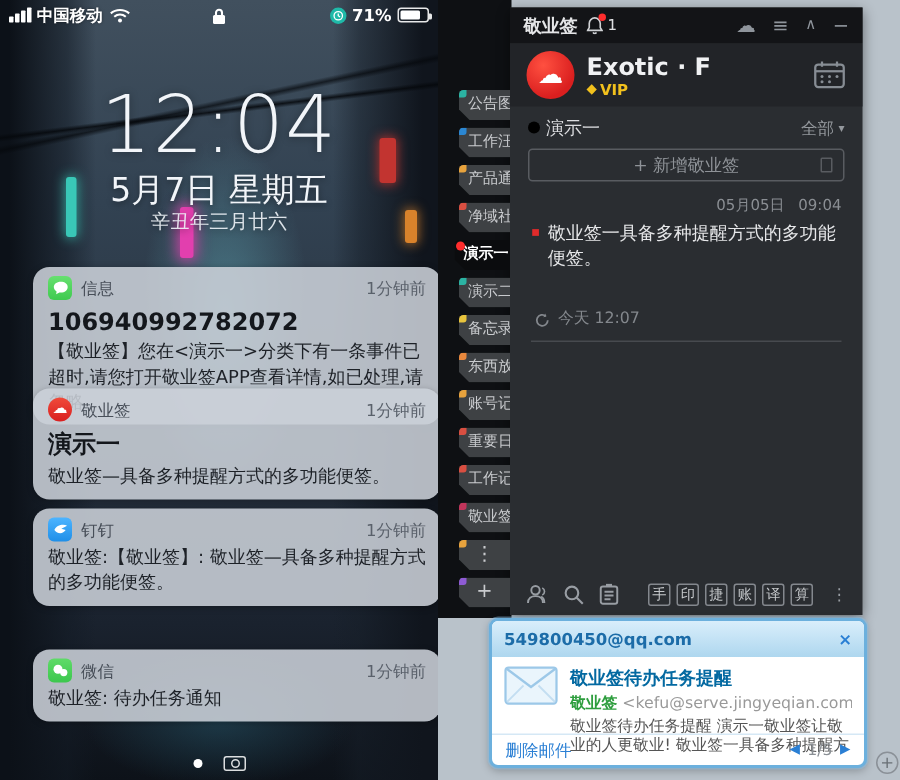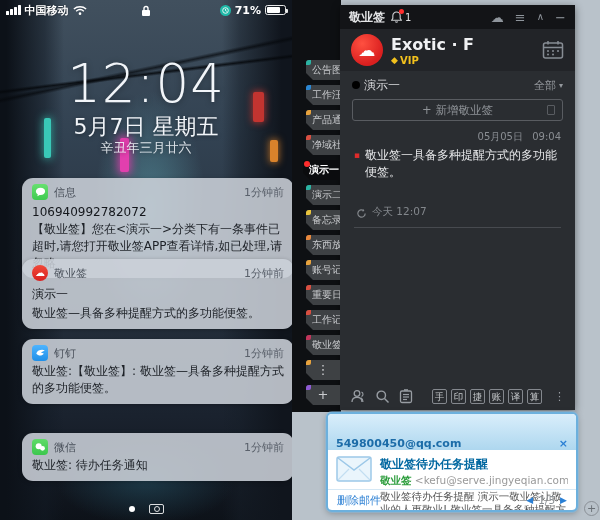--- a/index.html
+++ b/index.html
@@ -38,21 +38,21 @@
 
   .clock-time { position:absolute; top:53px; width:100%; text-align:center; font-size:53px; font-weight:200; color:#f2f5f9; letter-spacing:1px; text-shadow:0 1px 6px rgba(0,0,0,.35); }
   .clock-date { position:absolute; top:112px; width:100%; text-align:center; font-size:22px; color:#f2f5f9; text-shadow:0 1px 4px rgba(0,0,0,.4); }
   .clock-lunar { position:absolute; top:139px; width:100%; text-align:center; font-size:13px; color:rgba(240,244,248,.9); text-shadow:0 1px 4px rgba(0,0,0,.4); }
 
   .ncard { position:absolute; left:10px; width:272px; background:rgba(203,208,216,.88); border-radius:11px; padding:6px 10px 7px; box-shadow:0 1px 4px rgba(0,0,0,.25);margin-left:12px; }
   .nhead { display:flex; align-items:center; gap:6px; }
   .nicon { width:16px; height:16px; border-radius:4px; display:flex; align-items:center; justify-content:center; flex:none; }
   .napp { font-size:11px; color:#474e58; }
   .ntime { margin-left:auto; font-size:11px; color:#5a616b; }
-  .ntitle { margin-top:5px; font-size:12px; font-weight:normal; color:#14171c; }
+  .ntitle { margin-top:5px; font-size:16px; font-weight:bold; color:#14171c; }
   .ntitle:empty { display:none; }
   .nbody { margin-top:2px; font-size:12px; color:#1d2127; line-height:1.4; }
   .nbody:empty { display:none; }
 
   .unlock-hint { position:absolute; top:483px; width:100%; text-align:center; font-size:15px; color:#fff; text-shadow:0 1px 4px rgba(0,0,0,.6); }
   .pager-dots { position:absolute; top:504px; width:100%; display:flex; justify-content:center; align-items:center; gap:14px; }
   .pdot { width:6px; height:6px; border-radius:50%; background:#fff; }
   .cam { width:15px; height:10px; border:1.5px solid rgba(255,255,255,.85); border-radius:2px; position:relative; }
   .cam::before { content:""; position:absolute; left:4px; top:1px; width:4px; height:4px; border:1.5px solid rgba(255,255,255,.85); border-radius:50%; }
 
@@ -106,21 +106,21 @@
   .notediv { margin:8px 14px 0; height:1px; background:#474a4f; }
 
   .toolbar { position:absolute; left:0; right:0; bottom:6px; display:flex; align-items:center; padding:0 10px; gap:9px; }
   .toolbar svg { cursor:pointer; }
   .tb-boxes { margin-left:auto; display:flex; gap:4px; align-items:center; }
   .cbox { width:15px; height:15px; border:1px solid #84888e; border-radius:2px; color:#c4c7ca; font-size:9.5px; line-height:13px; text-align:center; cursor:pointer; }
   .tb-more { color:#989da3; font-size:11px; margin-left:3px; cursor:pointer; }
 
   
   .mailpop { position:absolute; left:326px; top:412px; width:252px; height:100px; background:#fff; border:2px solid #6cb0dd; border-radius:6px; box-shadow:0 0 0 1px rgba(140,190,225,.5),0 2px 6px rgba(0,0,0,.25); z-index:4; overflow:hidden; }
-  .mp-head { height:36px; background:linear-gradient(180deg,#d9eefb,#aed7ef); display:flex; align-items:flex-end; padding:0 8px; }
+  .mp-head { height:24px; background:linear-gradient(180deg,#d9eefb,#aed7ef); display:flex; align-items:center; padding:0 8px; }
   .mp-acct { font-size:11px; font-weight:bold; color:#1c6ca8; }
   .mp-close { margin-left:auto; color:#2a7fd4; font-size:11px; font-weight:bold; cursor:pointer; }
   .mp-body { display:flex; padding:6px 8px 0; gap:8px; }
   .mp-texts { flex:1; min-width:0; }
   .mp-subject { font-size:12px; font-weight:bold; color:#0369a1; cursor:pointer; }
   .mp-senderline { font-size:10.5px; margin-top:1px; white-space:nowrap; overflow:hidden; }
   .mp-sender { color:#2e9e3e; font-weight:bold; }
   .mp-senderemail { color:#999; }
   .mp-preview { margin-top:2px; font-size:10.5px; color:#555; line-height:13px; height:26px; overflow:hidden; }
   .mp-foot { position:absolute; left:0; right:0; bottom:0; height:21px; border-top:1px solid #d5e8f5; display:flex; align-items:center; padding:0 9px; }

